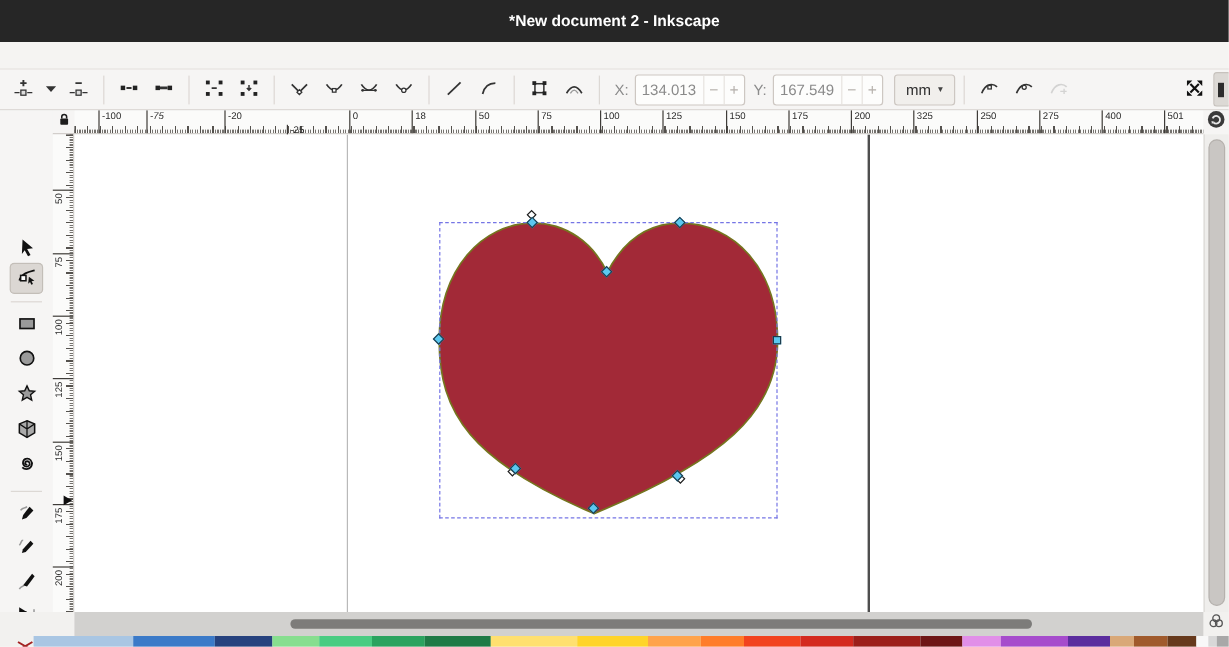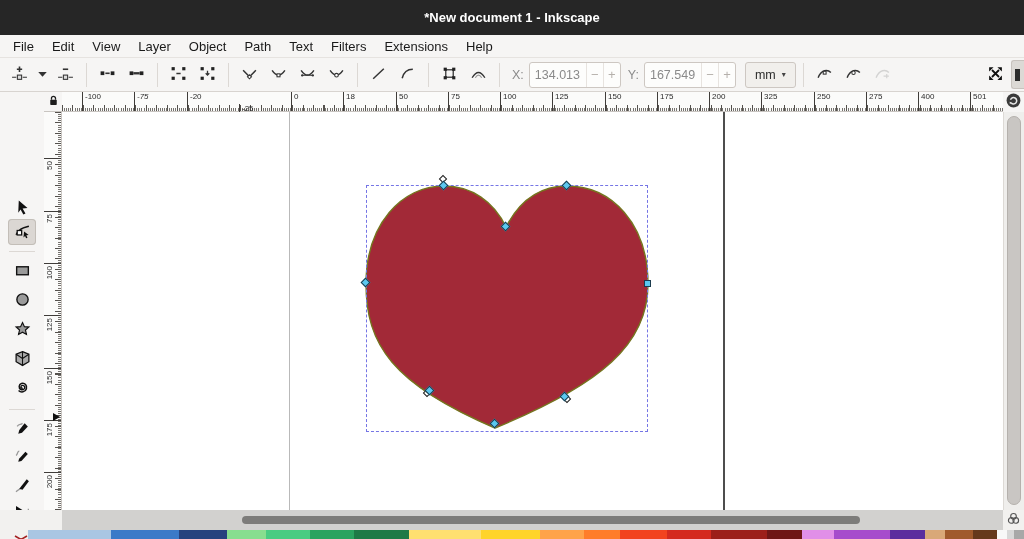--- a/index.html
+++ b/index.html
@@ -87,35 +87,23 @@
 
   .palette{position:absolute;left:0;top:530px;width:1024px;height:9px;background:#f2f1ef;display:flex}
   .nocolor{width:14px;height:9px;margin-left:14px;flex:none;position:relative}
   .swatch{height:9px}
 </style>
 </head>
 <body>
 
 <div id="app">
   <div class="titlebar">
-    <span>*New document 1 - Inkscape</span>
-  </div>
-
-  <div class="menubar">
-      <div class="menu-item">File</div>
-      <div class="menu-item">Edit</div>
-      <div class="menu-item">View</div>
-      <div class="menu-item">Layer</div>
-      <div class="menu-item">Object</div>
-      <div class="menu-item">Path</div>
-      <div class="menu-item">Text</div>
-      <div class="menu-item">Filters</div>
-      <div class="menu-item">Extensions</div>
-      <div class="menu-item">Help</div>
-    </div>
+    <span>*New document 2 - Inkscape</span>
+  </div>
+
   <div class="toolbar">
       <button class="tbtn">
         <span><svg viewBox="0 0 16 16" width="17" height="17">
             <path d="M8 1.5v5M5.5 4h5" stroke="#333" stroke-width="1.5"></path>
             <path d="M1 11.5h4m6 0h4" stroke="#333"></path>
             <rect x="6" y="9.5" width="4" height="4" fill="#ddd" stroke="#333"></rect>
           </svg></span>
       </button>
       <button class="tbtn small">
         <span><svg viewBox="0 0 16 16" width="17" height="17">
@@ -337,21 +325,21 @@
   <div class="corner">
     <span>
       <svg viewBox="0 0 16 16" width="13" height="13">
           <rect x="4" y="7" width="8" height="6.5" rx="1" fill="#1d1d1d"></rect>
           <path d="M5.5 7V5.4a2.5 2.5 0 0 1 5 0V7" fill="none" stroke="#1d1d1d" stroke-width="1.6"></path>
         </svg>
     </span>
   </div>
   <div class="hruler">
       <div class="hlabel" style="left: 20px;">-100</div>
-      <div class="hlabel" style="left: 72px; font-style: italic;">-75</div>
+      <div class="hlabel" style="left: 60px; font-style: italic;">-75</div>
       <div class="hlabel" style="left: 125px;">-20</div>
       <div class="hlabel" style="left: 177px; margin-top: 12px;">-25</div>
       <div class="hlabel" style="left: 229px;">0</div>
       <div class="hlabel" style="left: 281px;">18</div>
       <div class="hlabel" style="left: 334px;">50</div>
       <div class="hlabel" style="left: 386px;">75</div>
       <div class="hlabel" style="left: 438px;">100</div>
       <div class="hlabel" style="left: 490px;">125</div>
       <div class="hlabel" style="left: 543px;">150</div>
       <div class="hlabel" style="left: 595px;">175</div>

